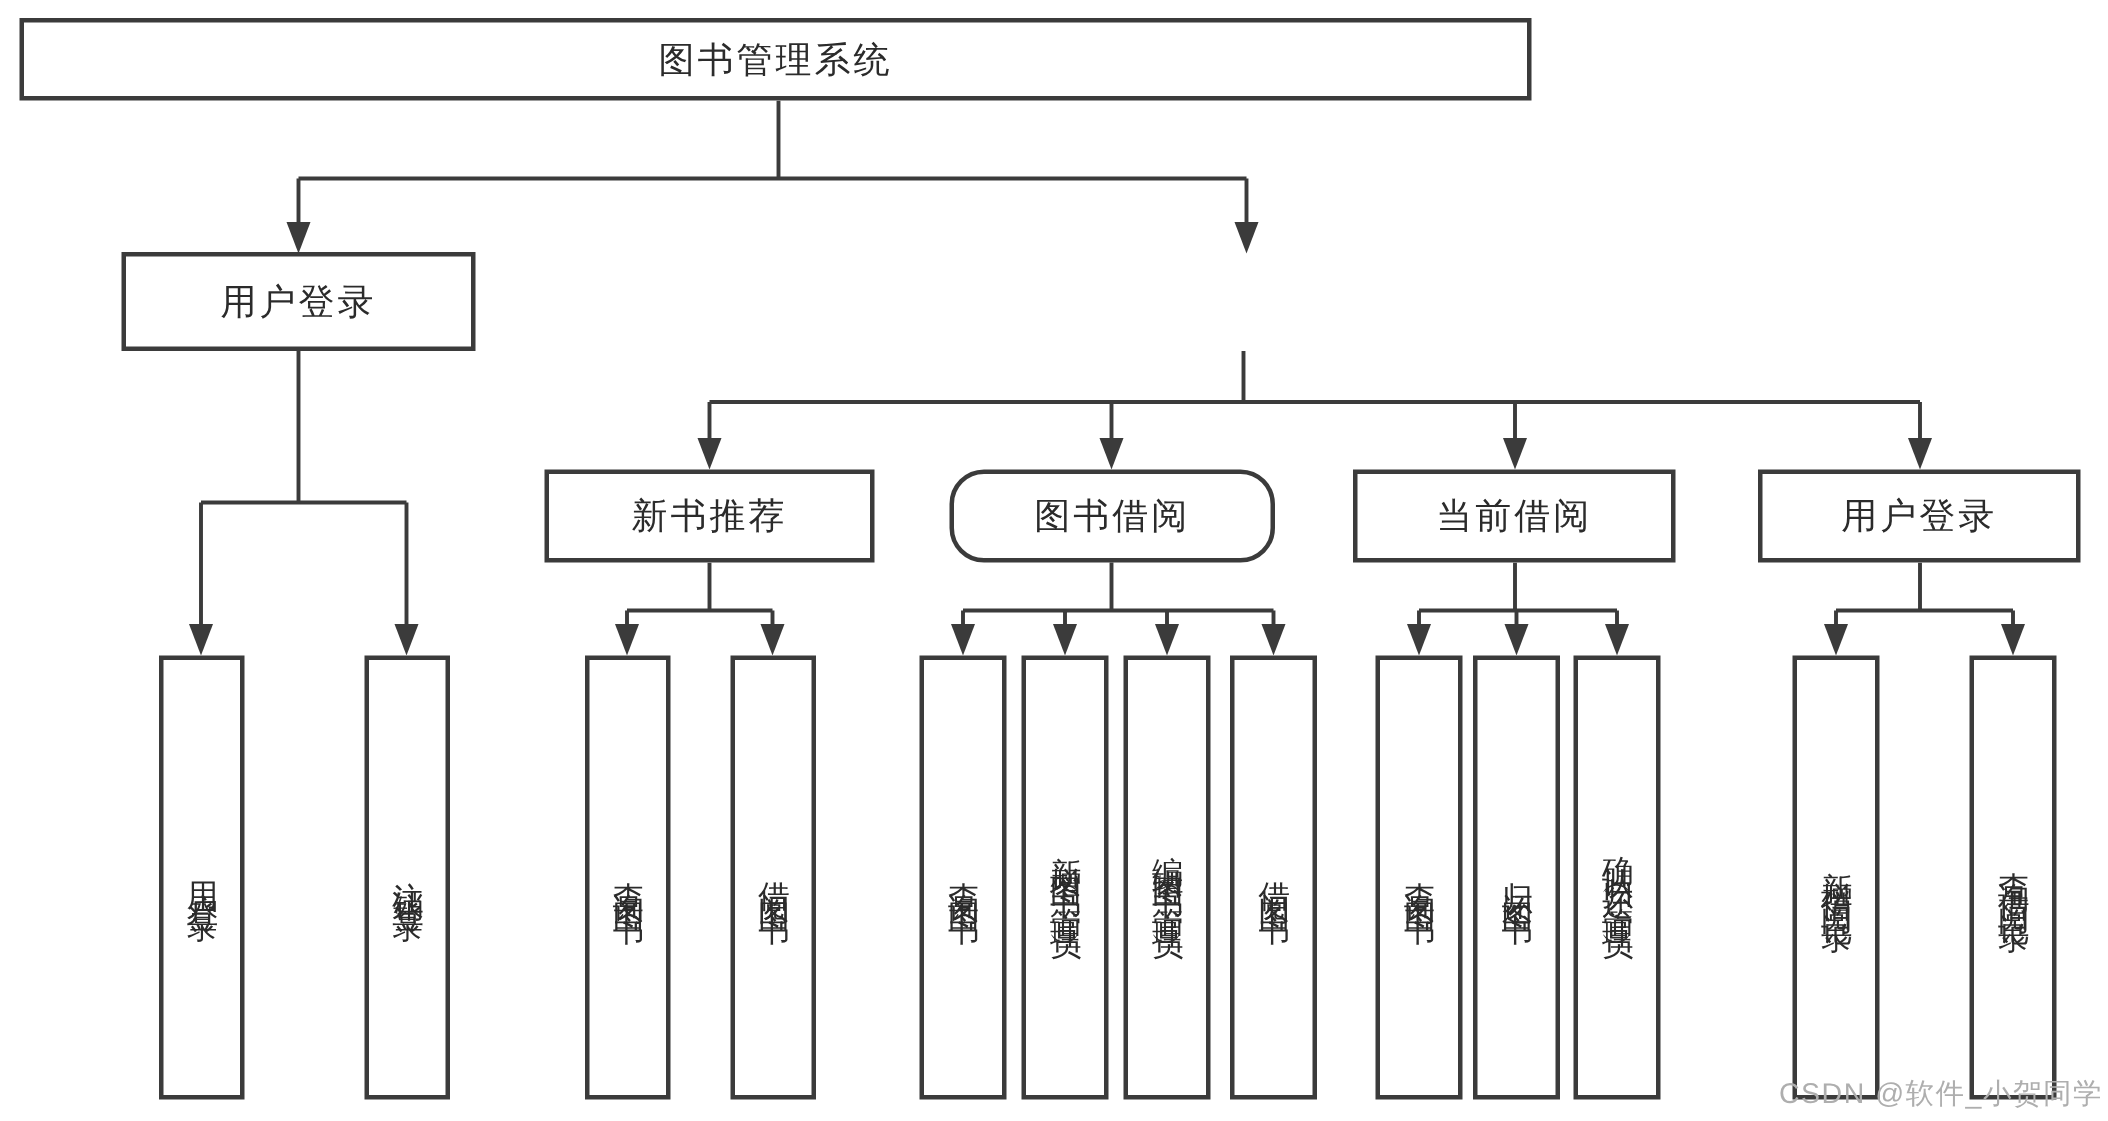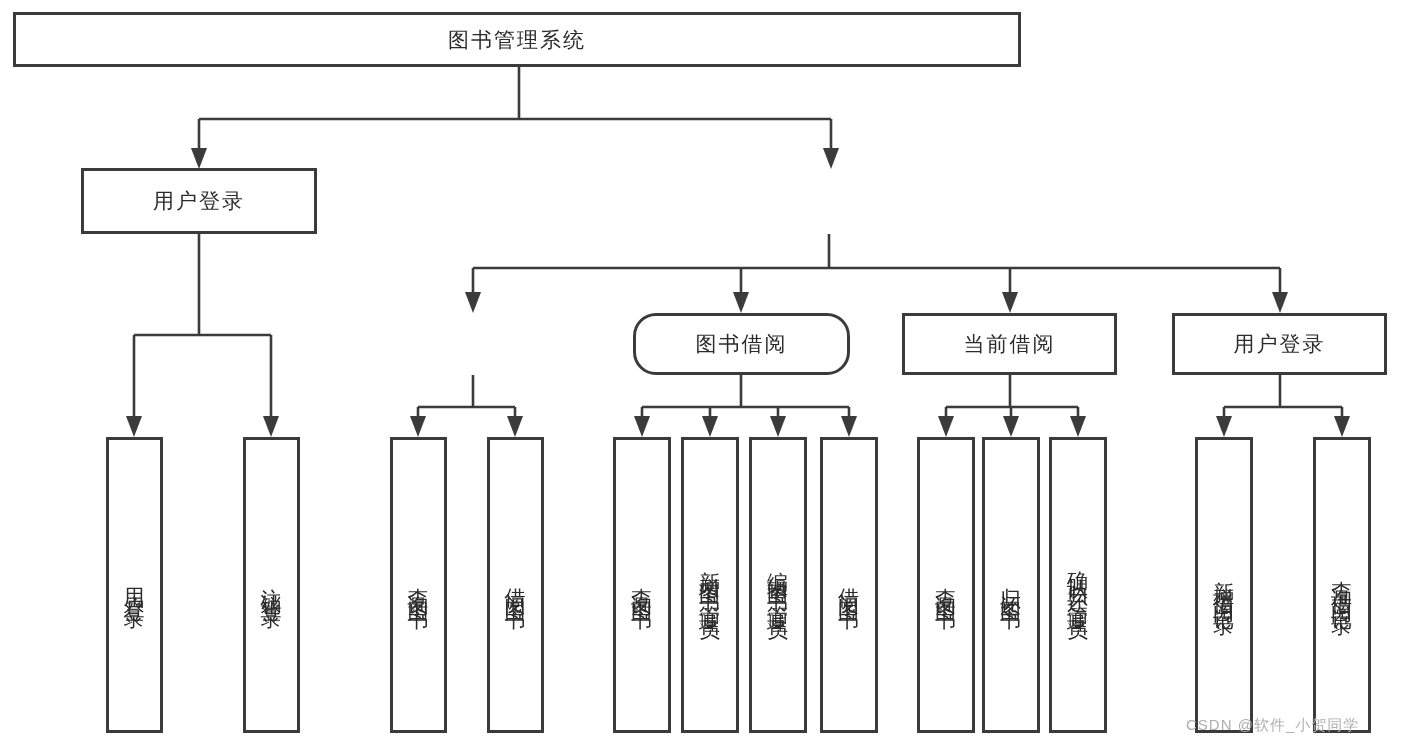--- a/index.html
+++ b/index.html
@@ -33,36 +33,36 @@
     position: absolute;
     box-sizing: border-box;
     border: 3px solid var(--line, #3b3b3b);
     background: var(--background, #ffffff);
     display: flex;
     align-items: center;
     justify-content: center;
     color: var(--text, #2b2b2b);
   }
   .h-node {
-    font-size: 21px;
+    font-size: 24px;
     letter-spacing: 2px;
     white-space: nowrap;
   }
   .v-node .label {
     writing-mode: vertical-rl;
     text-orientation: mixed;
     font-size: 21px;
     letter-spacing: 7px;
     line-height: 1;
   }
   .watermark {
     position: absolute;
     left: 1186px;
     top: 716px;
-    font-size: 15px;
+    font-size: 19px;
     letter-spacing: 1px;
     color: var(--watermark, #aeaeae);
     white-space: nowrap;
   }
 </style>
 </head>
 <body>
 
 <div class="stage">
 
@@ -103,20 +103,23 @@
   </svg>
 
   <div class="node h-node" style="left:13px; top:12px; width:1008px; height:55px;">
     <span class="label">图书管理系统</span>
   </div>
 
   <div class="node h-node" style="left:81px; top:168px; width:236px; height:66px;">
     <span class="label">用户登录</span>
   </div>
 
+  <div class="node h-node" style="left:363px; top:313px; width:220px; height:62px;">
+    <span class="label">新书推荐</span>
+  </div>
   <div class="node h-node" style="left:633px; top:313px; width:217px; height:62px;border-radius:23px;">
     <span class="label">图书借阅</span>
   </div>
   <div class="node h-node" style="left:902px; top:313px; width:215px; height:62px;text-align:right;">
     <span class="label">当前借阅</span>
   </div>
   <div class="node h-node" style="left:1172px; top:313px; width:215px; height:62px;">
     <span class="label">用户登录</span>
   </div>
 

